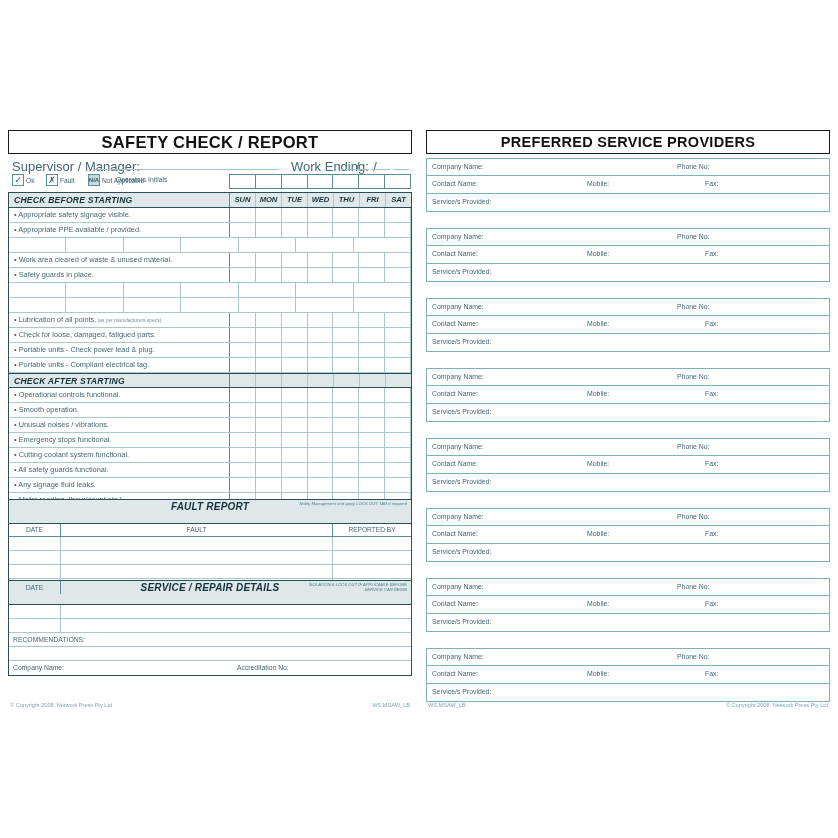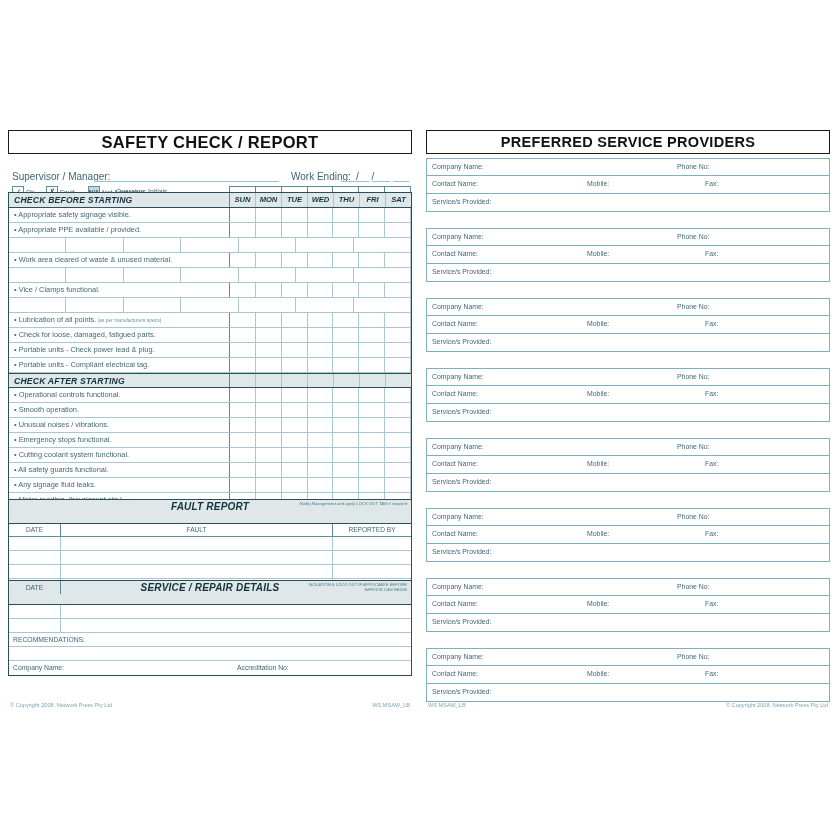--- a/index.html
+++ b/index.html
@@ -38,22 +38,22 @@
 
   #left-title {
     width: 404px; height: 24px;
     font-size: 16.5px;
     line-height: 23px;
   }
 
   .meta-row {
     position: relative;
     height: 14px;
-    margin-top: 15px;
-    font-size: 10px;
+    margin-top: 3px;
+    font-size: 13px;
   }
   .meta-label { position: absolute; white-space: nowrap; }
   .meta-rule {
     position: absolute;
     border-bottom: 1px solid #9fc2cc;
     height: 1px;
   }
 
   
   .legend-row {
@@ -397,32 +397,32 @@
             <div class="ct-day"></div>
             <div class="ct-day"></div>
             <div class="ct-day"></div>
             <div class="ct-day"></div>
             <div class="ct-day"></div>
             <div class="ct-day"></div>
             <div class="ct-day"></div>
           </div>
         </div>
         <div class="ct-row">
-          <div class="ct-days">
-            <div class="ct-day"></div>
-            <div class="ct-day"></div>
-            <div class="ct-day"></div>
-            <div class="ct-day"></div>
-            <div class="ct-day"></div>
-            <div class="ct-day"></div>
-            <div class="ct-day"></div>
-          </div>
-        </div>
-        <div class="ct-row">
-          <div class="ct-label"><span>• Vice / Clamps functional.</span></div>
+          <div class="ct-label"><span>• Safety guards in place.</span></div>
+          <div class="ct-days">
+            <div class="ct-day"></div>
+            <div class="ct-day"></div>
+            <div class="ct-day"></div>
+            <div class="ct-day"></div>
+            <div class="ct-day"></div>
+            <div class="ct-day"></div>
+            <div class="ct-day"></div>
+          </div>
+        </div>
+        <div class="ct-row">
           <div class="ct-days">
             <div class="ct-day"></div>
             <div class="ct-day"></div>
             <div class="ct-day"></div>
             <div class="ct-day"></div>
             <div class="ct-day"></div>
             <div class="ct-day"></div>
             <div class="ct-day"></div>
           </div>
         </div>

